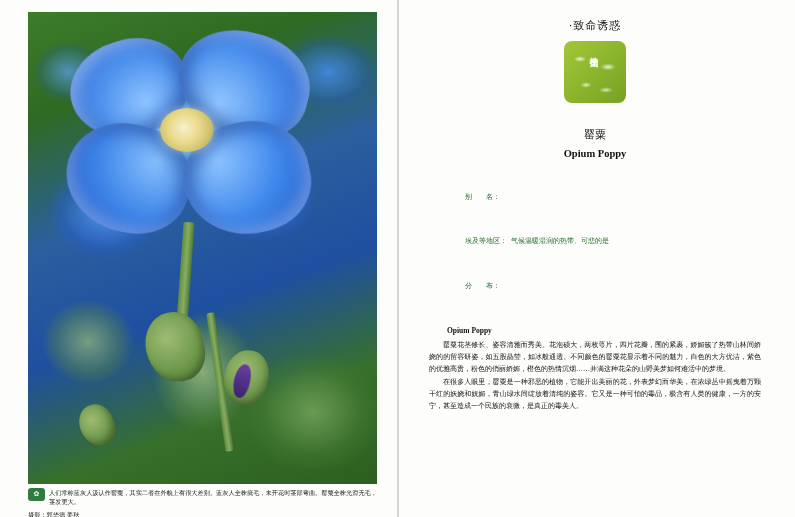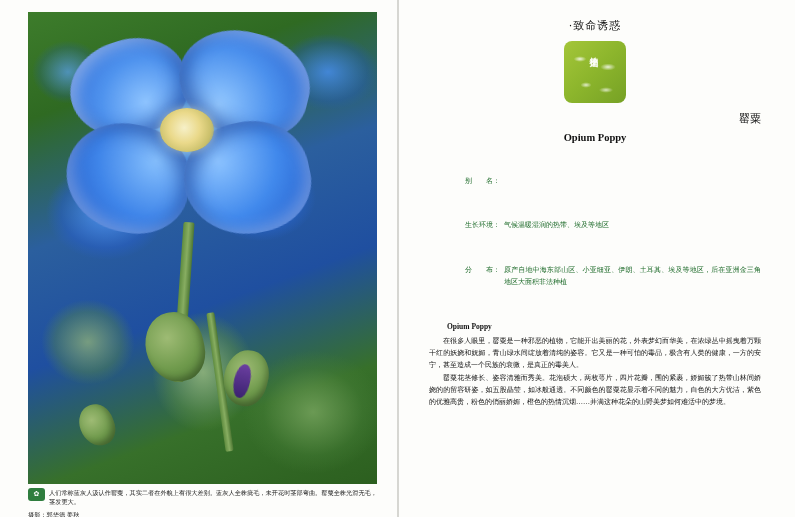--- a/index.html
+++ b/index.html
@@ -159,23 +159,23 @@
     width: 26px;
     color: #ffffff;
     font-size: 9px;
     line-height: 11px;
     letter-spacing: 0;
     writing-mode: vertical-rl;
     text-orientation: upright;
     height: 44px;
   }
   .plant-name-cn {
-    text-align: right;
+    text-align: center;
     font-size: 11px;
-    margin-top: 8px;
+    margin-top: 24px;
     color: #111;
   }
   .plant-name-en {
     text-align: center;
     font-size: 10.5px;
     font-weight: bold;
     margin-top: 6px;
     color: #111;
     font-family: "Liberation Serif", "DejaVu Serif", serif;
   }
@@ -279,30 +279,29 @@
     </div>
 
     <div class="plant-name-cn">罂粟</div>
     <div class="plant-name-en">Opium Poppy</div>
 
     <div class="green-block">
       <div class="green-row">
         <span class="green-label">别　　名：</span>
       </div>
       <div class="green-row">
-        <span class="green-label">生长环境：</span>
-        <span class="green-value">气候温暖湿润的热带、埃及等地区</span>
+        <span class="green-label">埃及等地区：</span>
+        <span class="green-value">气候温暖湿润的热带、可悲的是</span>
       </div>
       <div class="green-row">
         <span class="green-label">分　　布：</span>
-        <span class="green-value">原产自地中海东部山区、小亚细亚、伊朗、土耳其、埃及等地区，后在亚洲金三角地区大面积非法种植</span>
       </div>
     </div>
 
     <div class="body-section">
       <div class="body-title">Opium Poppy</div>
+      <p class="body-para">罂粟花茎修长、姿容清雅而秀美。花泡硕大，两枚萼片，四片花瓣，围的紧裹，娇媚簇了热带山林间娇娆的的留容研姿，如五股晶莹，如冰般通透。不同颜色的罂粟花显示着不同的魅力，白色的大方优洁，紫色的优雅高贵，粉色的俏丽娇媚，橙色的热情沉烟……并满这种花朵的山野美梦如何难活中的梦境。</p>
       <p class="body-para">在很多人眼里，罂粟是一种邪恶的植物，它能开出美丽的花，外表梦幻而华美，在浓绿丛中摇曳着万颗干红的妖娆和妩媚，青山绿水间绽放着清纯的姿容。它又是一种可怕的毒品，极含有人类的健康，一方的安宁，甚至造成一个民族的衰微，是真正的毒美人。</p>
-      <p class="body-para">罂粟花茎修长、姿容清雅而秀美。花泡硕大，两枚萼片，四片花瓣，围的紧裹，娇媚簇了热带山林间娇娆的的留容研姿，如五股晶莹，如冰般通透。不同颜色的罂粟花显示着不同的魅力，白色的大方优洁，紫色的优雅高贵，粉色的俏丽娇媚，橙色的热情沉烟……并满这种花朵的山野美梦如何难活中的梦境。</p>
     </div>
 
     <div class="page-number"></div>
   </div>
 </div>
 
 </body></html>

